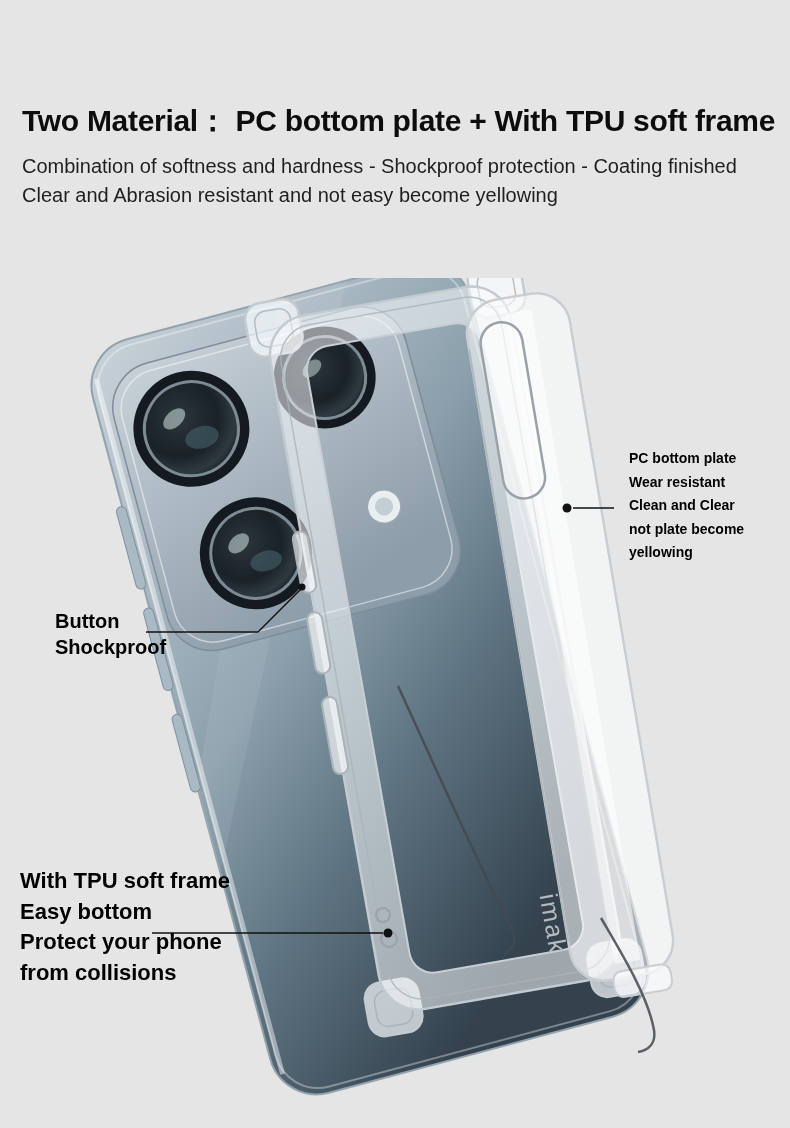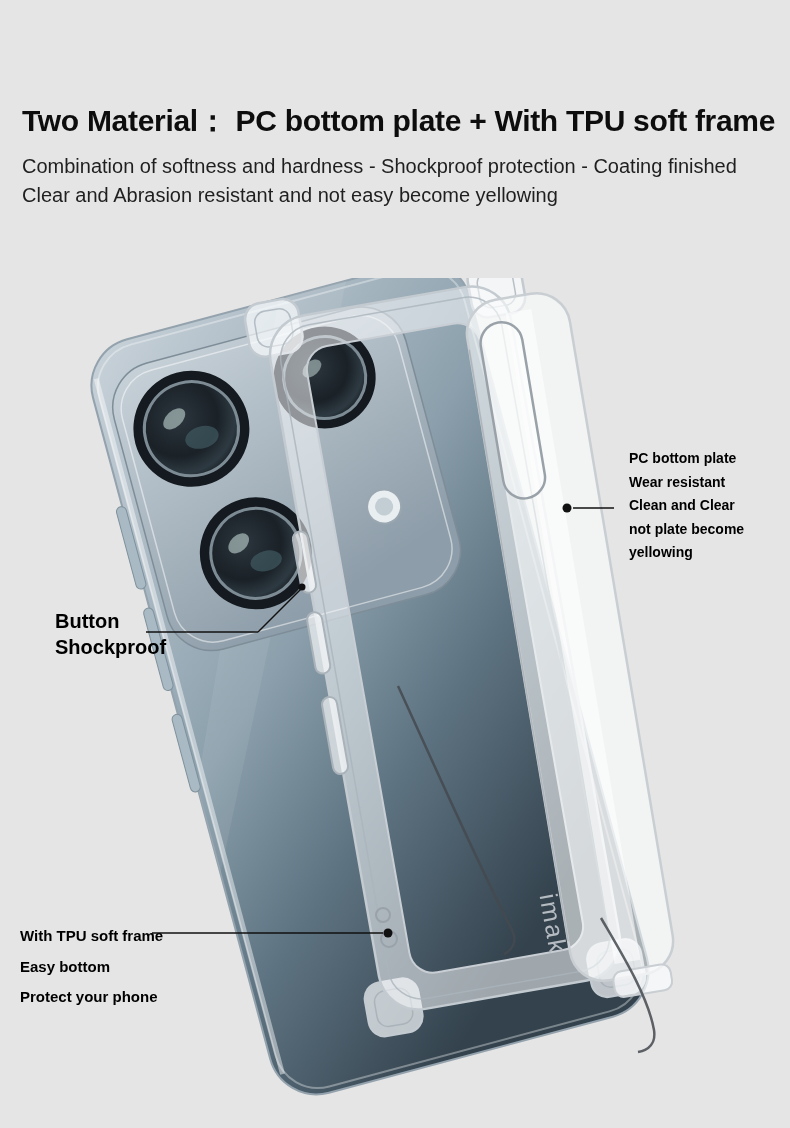--- a/index.html
+++ b/index.html
@@ -8,21 +8,21 @@
   .title{position:absolute;left:22px;top:101px;font-size:30px;font-weight:bold;
          color:#0d0d0d;letter-spacing:-0.3px;white-space:nowrap;z-index:4;}
   .subtitle{position:absolute;left:22px;top:144px;font-size:20px;color:#1f1f1f;
             line-height:29px;z-index:4;margin-top:8px;}
   .art,.overlay{position:absolute;left:0;z-index:1;}
   .art{top:278px;}
   .overlay{top:0;z-index:3;pointer-events:none;}
   .ann{position:absolute;font-weight:bold;color:#000;white-space:nowrap;z-index:4;}
   .ann-pc{left:629px;top:447px;font-size:14px;line-height:23.5px;}
   .ann-btn{left:43px;top:608px;font-size:20px;line-height:26px;margin-left:12px;}
-  .ann-tpu{left:20px;top:921px;font-size:15px;line-height:30.5px;}
+  .ann-tpu{left:20px;top:866px;font-size:22px;line-height:30.5px;}
 </style>
 </head>
 <body>
 
 <div class="canvas">
 
   <div class="title">Two Material：  PC bottom plate + With TPU soft frame</div>
   <div class="subtitle">
     <div>Combination of softness and hardness - Shockproof protection - Coating finished</div>
     <div>Clear and Abrasion resistant and not easy become yellowing</div>
@@ -161,15 +161,16 @@
 
   <div class="ann ann-btn">
     <div>Button</div>
     <div>Shockproof</div>
   </div>
 
   <div class="ann ann-tpu">
     <div>With TPU soft frame</div>
     <div>Easy bottom</div>
     <div>Protect your phone</div>
+    <div>from collisions</div>
   </div>
 
 </div>
 
 </body></html>

